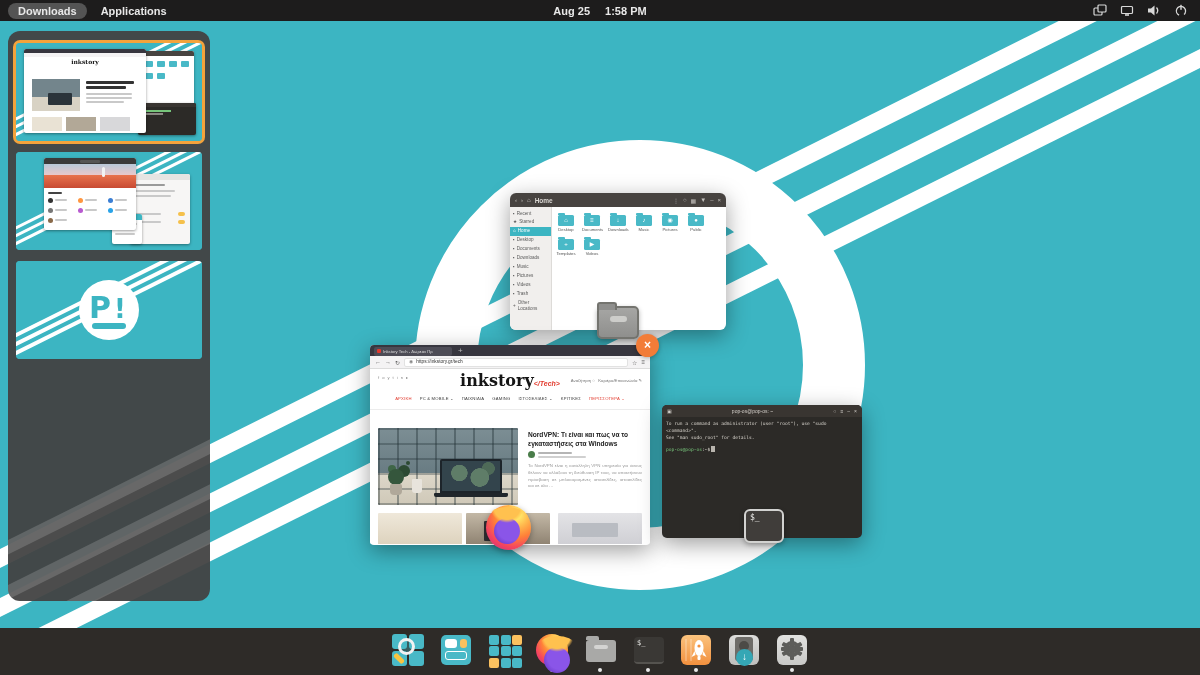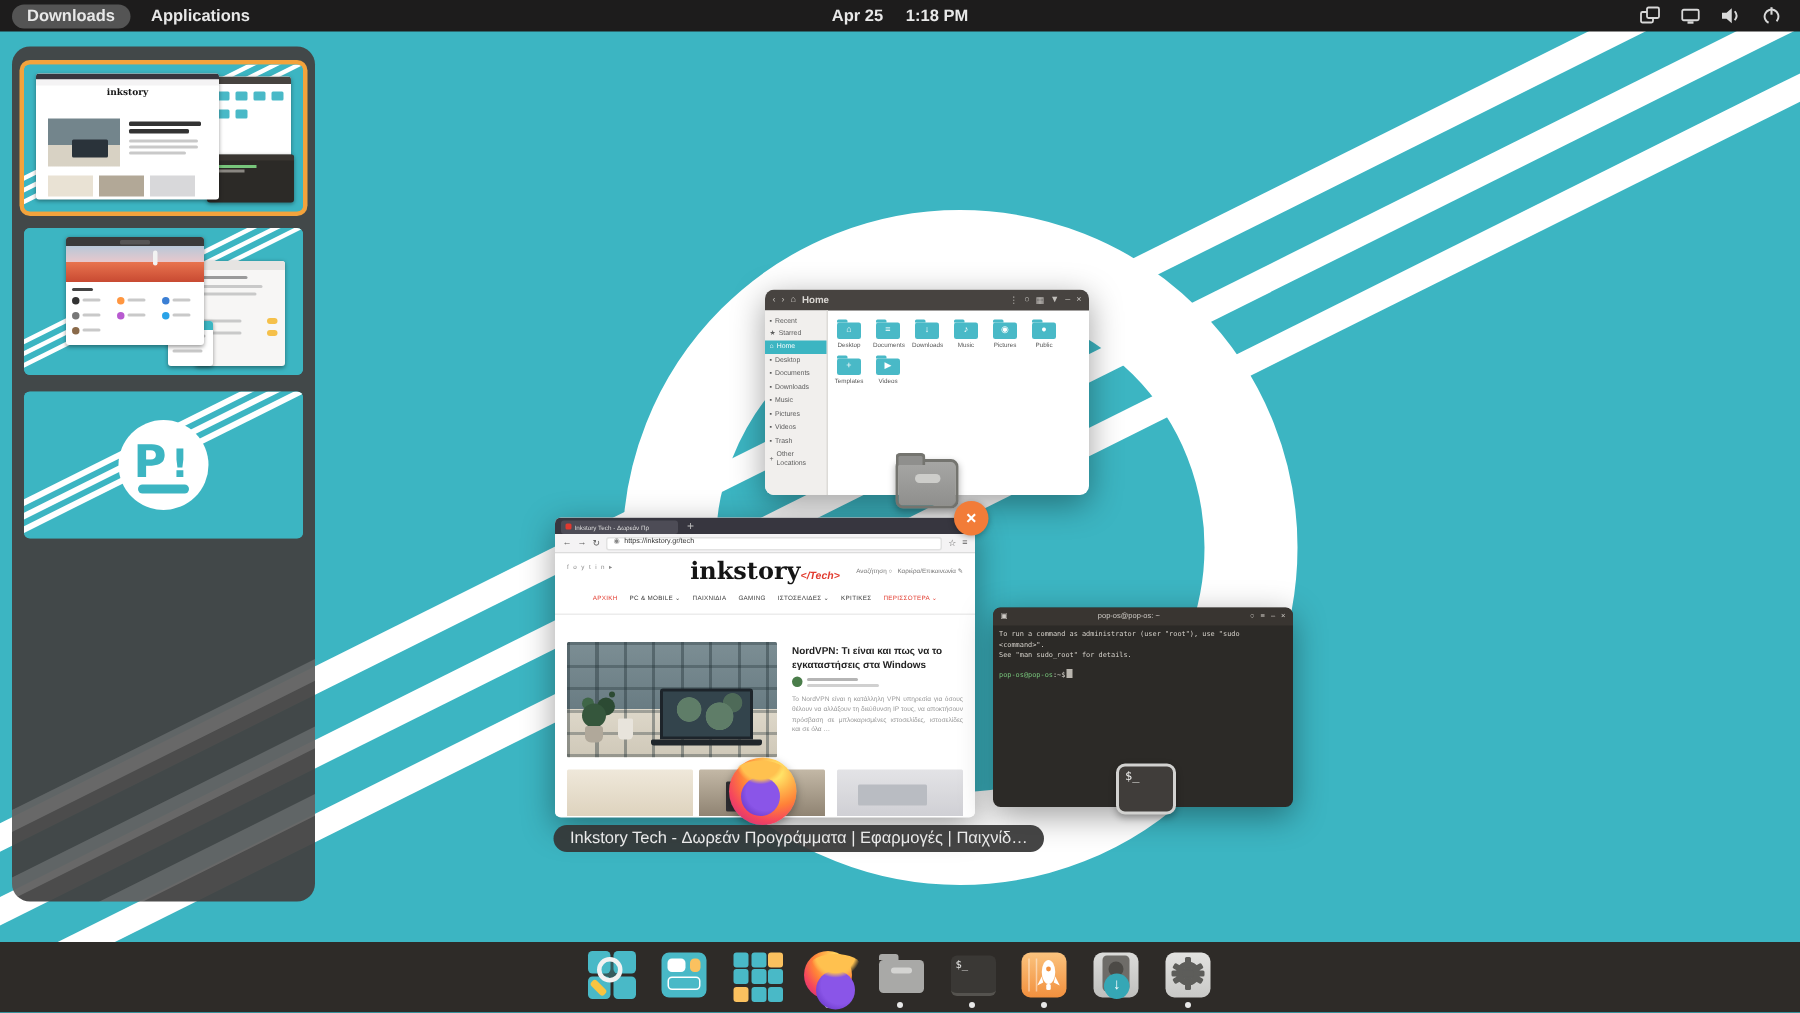--- a/index.html
+++ b/index.html
@@ -194,22 +194,22 @@
     </g>
     <circle cx="640" cy="365" r="194" fill="none" stroke="#ffffff" stroke-width="62"></circle>
   </svg>
 
   <div class="abs topbar">
     <div class="tb-left">
       <span class="pill">Downloads</span>
       <span>Applications</span>
     </div>
     <div class="tb-center">
-      <span>Apr 25</span>
-      <span>1:18 PM</span>
+      <span>Aug 25</span>
+      <span>1:58 PM</span>
     </div>
     <div class="tb-right">
       <svg width="14" height="13" viewBox="0 0 14 13">
         <rect x="1" y="4" width="8" height="7" rx="1" fill="none" stroke="#d8d8d8" stroke-width="1.2"></rect>
         <rect x="5" y="1" width="8" height="7" rx="1" fill="#1d1c1c" stroke="#d8d8d8" stroke-width="1.2"></rect>
       </svg>
       <svg width="14" height="13" viewBox="0 0 14 13">
         <rect x="1.5" y="2.5" width="11" height="7" rx="1" fill="none" stroke="#d8d8d8" stroke-width="1.2"></rect>
         <rect x="5" y="10.2" width="4" height="1.6" fill="#d8d8d8"></rect>
       </svg>
@@ -508,21 +508,20 @@
       <div>To run a command as administrator (user "root"), use "sudo &lt;command&gt;".</div>
       <div>See "man sudo_root" for details.</div>
       <div style="height:4px;"></div>
       <div>
         <span class="green">pop-os@pop-os</span><span>:~$</span><span class="cursor"></span>
       </div>
     </div>
   </div>
   <div class="abs term-badge">$_</div>
 
-  <div class="abs tooltip">Inkstory Tech - Δωρεάν Προγράμματα | Εφαρμογές | Παιχνίδ…</div>
 
   <div class="abs dock">
 
     <div class="dock-icon">
       <div class="art">
         <div class="sq teal" style="left:1px; top:1px; width:15px; height:15px;"></div>
         <div class="sq teal" style="left:18px; top:1px; width:15px; height:15px;"></div>
         <div class="sq teal" style="left:1px; top:18px; width:15px; height:15px;"></div>
         <div class="sq teal" style="left:18px; top:18px; width:15px; height:15px;"></div>
         <div class="lens"></div>

